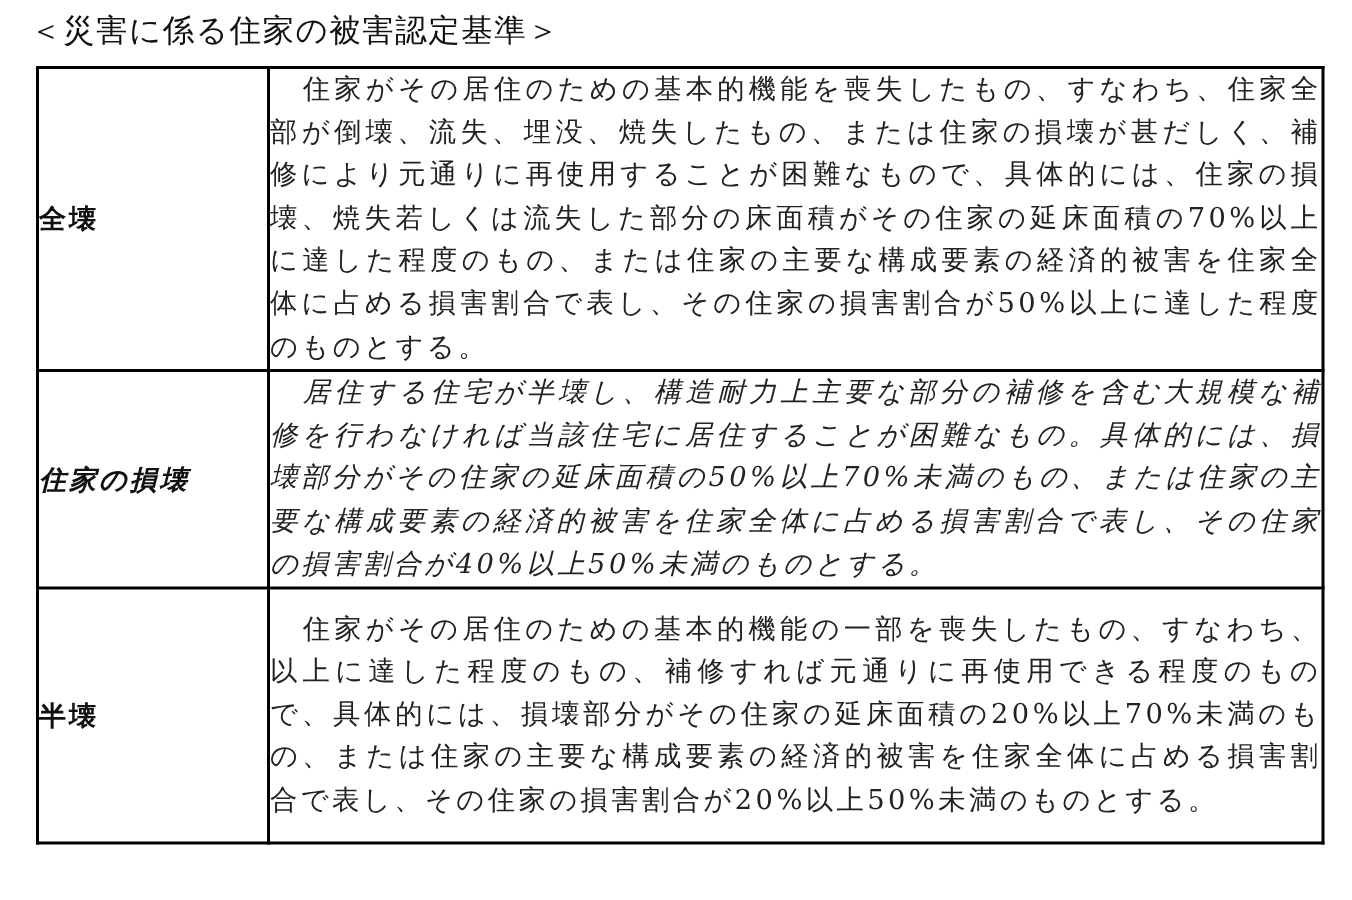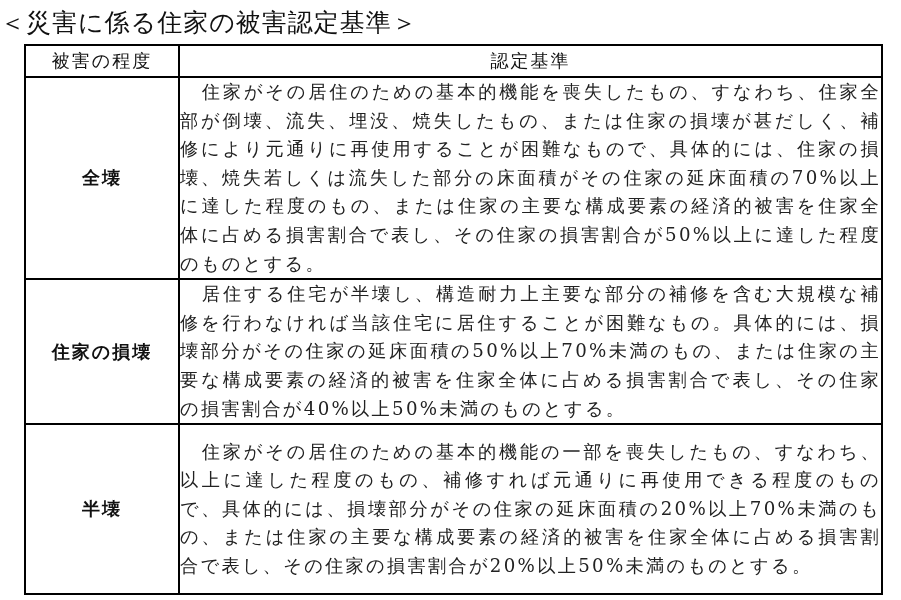--- a/index.html
+++ b/index.html
@@ -1,69 +1,64 @@
 <!DOCTYPE html>
 <html><head>
   <meta charset="utf-8">
   <style>
     html, body { margin: 0; padding: 0; background: #ffffff; }
     body { width: 901px; height: 600px; position: relative; overflow: hidden; color: #1a1a1a; }
     .title {
-      position: absolute; left: 0; top: 6px;
+      position: absolute; left: 20px; top: 6px;
       font-family: "DejaVu Sans", "Liberation Sans", sans-serif;
-      font-size: 25px; letter-spacing: 1px; color: #111;
+      font-size: 21px; letter-spacing: 1px; color: #111;
       white-space: nowrap;
     }
     table.criteria {
       position: absolute; left: 24px; top: 44px;
       width: 859px; border-collapse: collapse;
       table-layout: fixed;
     }
     table.criteria td, table.criteria th {
       border: 2.5px solid #000; padding: 0; vertical-align: middle;
     }
     .col-left { width: 154px; }
     th {
       height: 30px;
       font-family: "DejaVu Sans", "Liberation Sans", sans-serif;
       font-weight: normal; font-size: 18px; letter-spacing: 2px; color: #111;
       text-align: center;
     }
     td.level {
       font-family: "DejaVu Sans", "Liberation Sans", sans-serif;
       font-weight: bold; font-size: 18px; letter-spacing: 2px; color: #111;
-      text-align: center;
     }
     td.desc {
       font-family: "DejaVu Serif", "Liberation Serif", serif;
       font-size: 18.2px; line-height: 28.6px; color: #222;
       padding: 1px 6px 1px 6px;
       text-align: justify;
       letter-spacing: 2.3px;
     }
     td.desc p { margin: 0; text-indent: 1.2em; }
     tr.r1 td { height: 198px; border-radius: 18px; }
-    tr.r2 td { height: 139px; }
+    tr.r2 td { height: 139px; font-style: italic; }
     tr.r3 td { height: 168px; }
   </style>
 </head>
 <body>
 
 <div class="title">＜災害に係る住家の被害認定基準＞</div>
 
 <table class="criteria">
   <colgroup>
     <col class="col-left">
     <col>
   </colgroup>
   <tbody>
-      <tr>
-    <th>被害の程度</th>
-    <th>認定基準</th>
-  </tr>
   <tr class="r1">
     <td class="level">全壊</td>
     <td class="desc">
       <p>住家がその居住のための基本的機能を喪失したもの、すなわち、住家全部が倒壊、流失、埋没、焼失したもの、または住家の損壊が甚だしく、補修により元通りに再使用することが困難なもので、具体的には、住家の損壊、焼失若しくは流失した部分の床面積がその住家の延床面積の70%以上に達した程度のもの、または住家の主要な構成要素の経済的被害を住家全体に占める損害割合で表し、その住家の損害割合が50%以上に達した程度のものとする。</p>
     </td>
   </tr>
   <tr class="r2">
     <td class="level">住家の損壊</td>
     <td class="desc">
       <p>居住する住宅が半壊し、構造耐力上主要な部分の補修を含む大規模な補修を行わなければ当該住宅に居住することが困難なもの。具体的には、損壊部分がその住家の延床面積の50%以上70%未満のもの、または住家の主要な構成要素の経済的被害を住家全体に占める損害割合で表し、その住家の損害割合が40%以上50%未満のものとする。</p>

